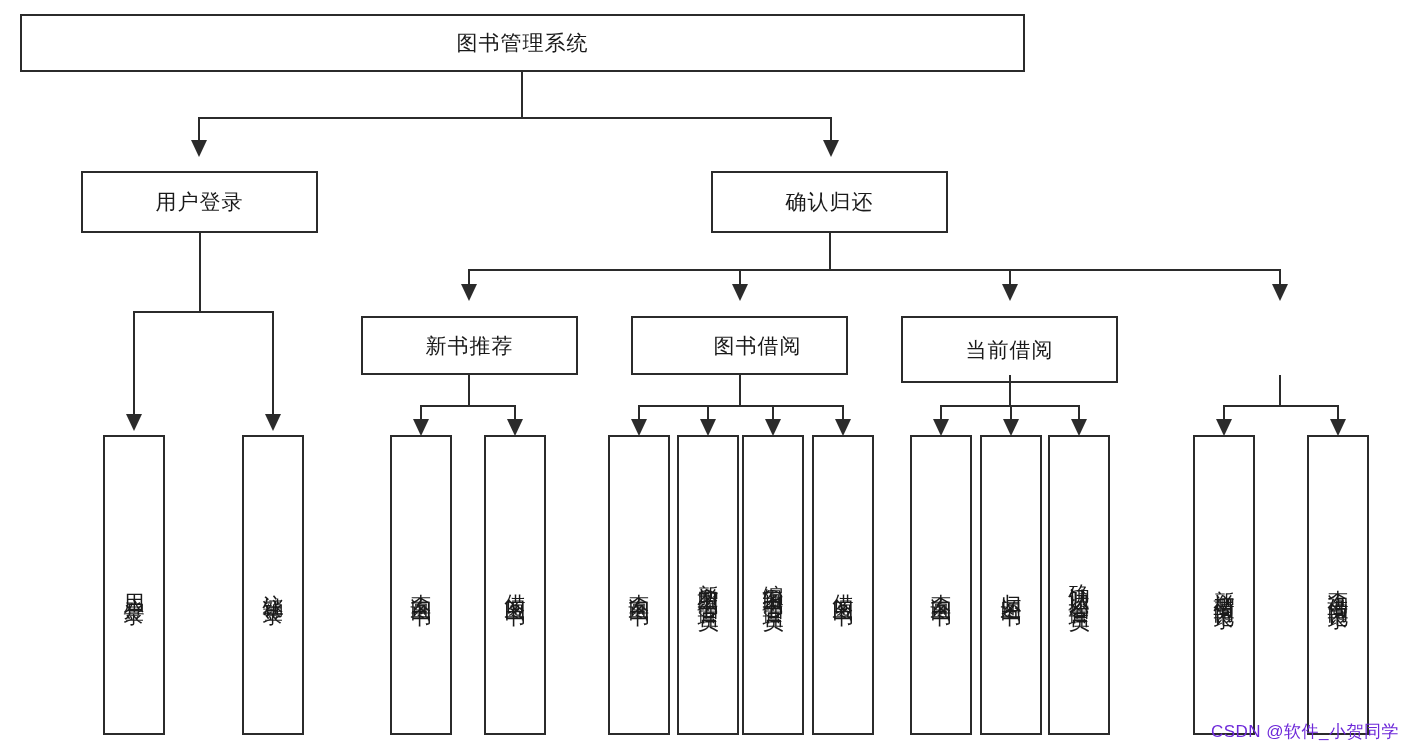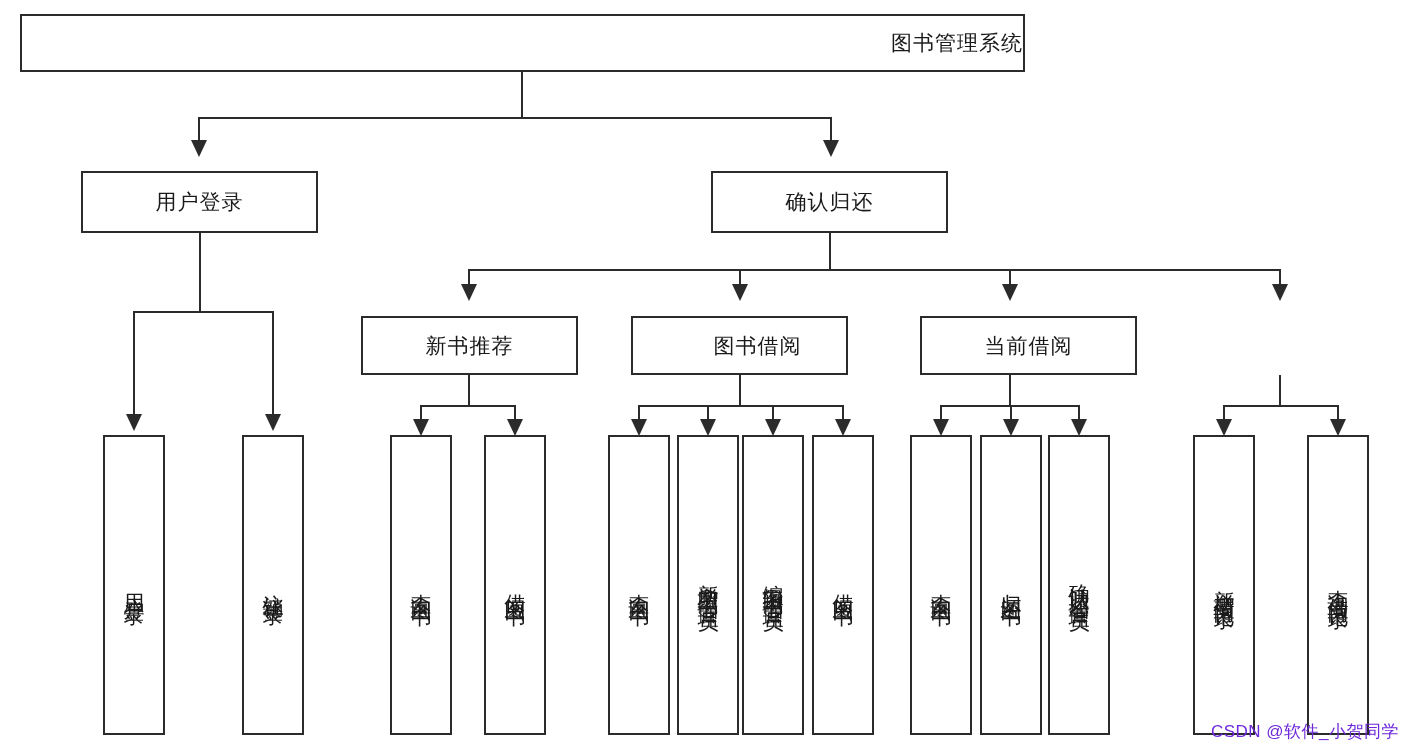--- a/index.html
+++ b/index.html
@@ -55,21 +55,21 @@
     letter-spacing:0.5px;
     white-space:nowrap;
     font-family:Liberation Sans, sans-serif;
   }
 </style>
 </head>
 <body>
 
 <div id="stage">
 
-  <div class="node h" style="left:20px;top:14px;width:1005px;height:58px;justify-content:flex-end;">
+  <div class="node h" style="left:20px;top:14px;width:1005px;height:58px;">
     <span class="lbl">图书管理系统</span>
   </div>
 
   <div class="ln vl" style="left:521px;top:72px;height:45px;"></div>
 
   <div class="ln hl" style="left:198px;top:117px;width:634px;"></div>
 
   <div class="ln vl" style="left:198px;top:117px;height:26px;"></div>
   <div class="arw" style="left:191px;top:140px;"></div>
 
@@ -101,21 +101,21 @@
   <div class="arw" style="left:1002px;top:284px;"></div>
   <div class="ln vl" style="left:1279px;top:269px;height:17px;"></div>
   <div class="arw" style="left:1272px;top:284px;"></div>
 
   <div class="node h" style="left:361px;top:316px;width:217px;height:59px;">
     <span class="lbl">新书推荐</span>
   </div>
   <div class="node h" style="left:631px;top:316px;width:217px;height:59px;padding-left:36px;">
     <span class="lbl">图书借阅</span>
   </div>
-  <div class="node h" style="left:920px;top:316px;width:217px;height:59px;">
+  <div class="node h" style="left:901px;top:316px;width:217px;height:67px;">
     <span class="lbl">当前借阅</span>
   </div>
 
   <div class="ln vl" style="left:468px;top:375px;height:32px;"></div>
   <div class="ln hl" style="left:420px;top:405px;width:96px;"></div>
   <div class="ln vl" style="left:420px;top:405px;height:16px;"></div>
   <div class="arw" style="left:413px;top:419px;"></div>
   <div class="ln vl" style="left:514px;top:405px;height:16px;"></div>
   <div class="arw" style="left:507px;top:419px;"></div>
 

